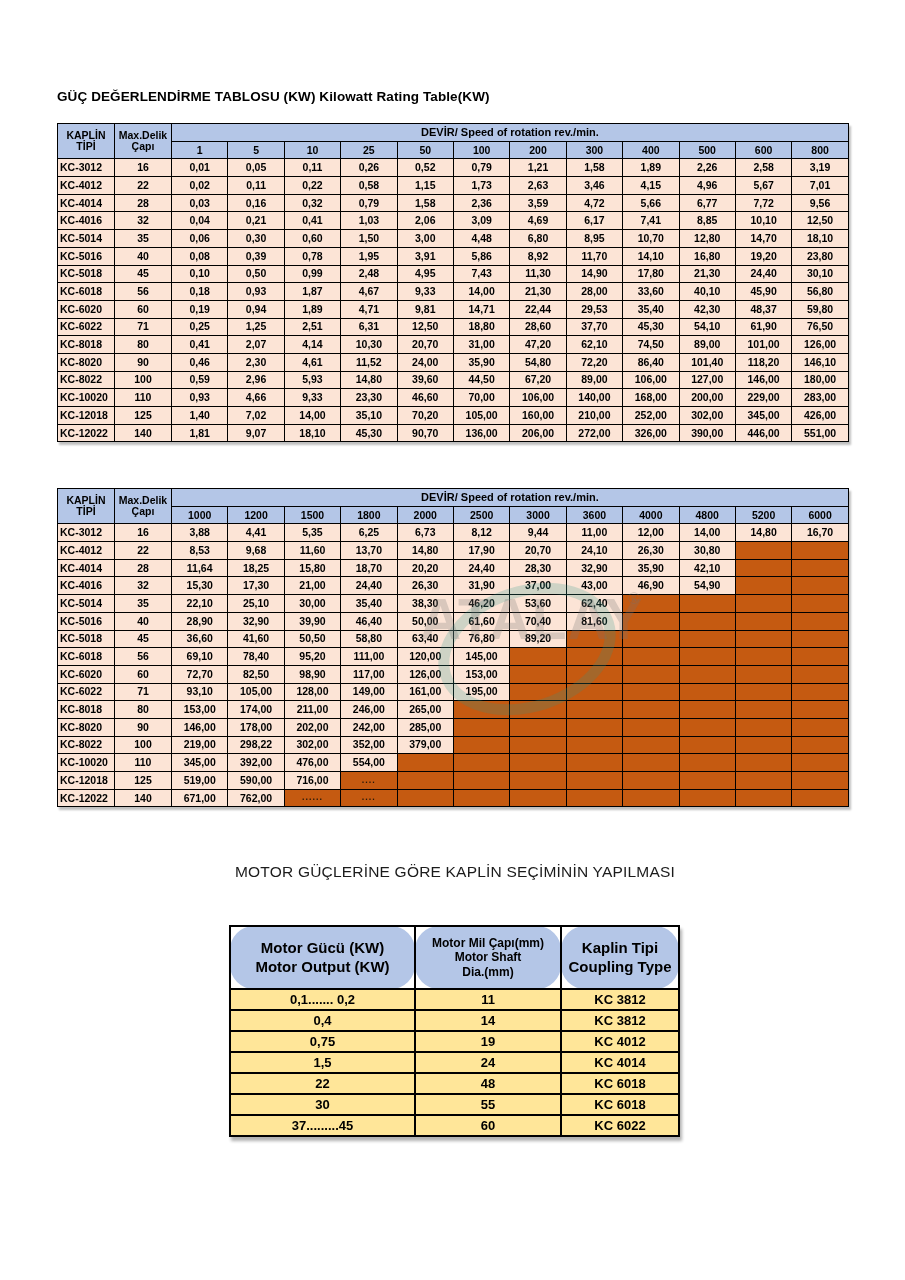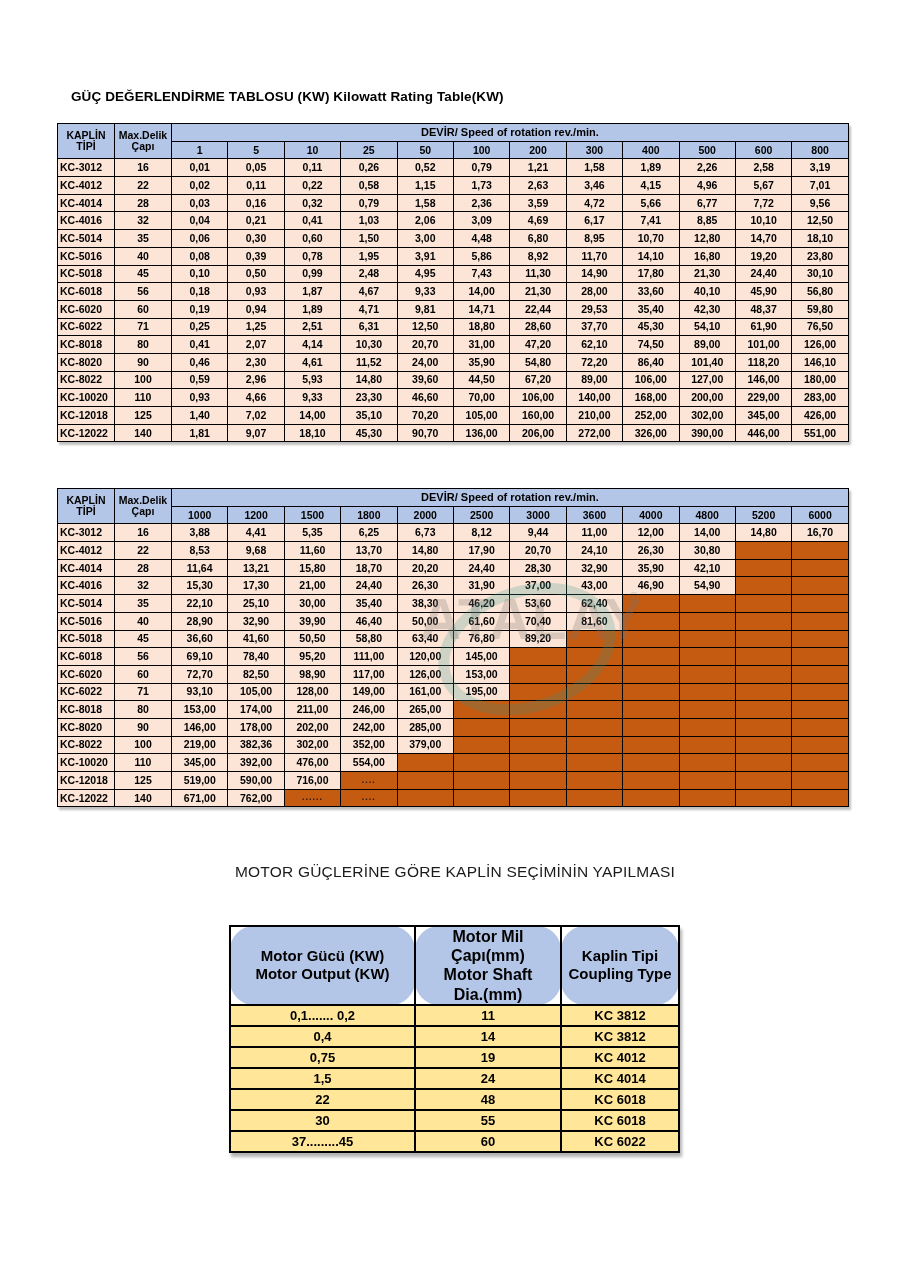--- a/index.html
+++ b/index.html
@@ -7,21 +7,21 @@
     width:905px;height:1280px;position:relative;background:#ffffff;
     font-family:"Liberation Sans",sans-serif;color:#000;overflow:hidden;
   }
   :root{
     --hdr-blue:#b4c6e7;
     --peach:#fce4d6;
     --orange:#c55a11;
     --yellow:#ffe699;
   }
   .page-title{
-    position:absolute;left:71px;top:89px;
+    position:absolute;left:57px;top:89px;
     font-size:13.5px;font-weight:bold;letter-spacing:0.1px;
   }
   
   table.rating{
     position:absolute;left:57px;width:791px;
     border-collapse:collapse;table-layout:fixed;
     box-shadow:2px 3px 2px rgba(0,0,0,0.25);
   }
   #table1{top:123px;}
   #table2{top:488px;}
@@ -49,21 +49,21 @@
     position:absolute;left:229px;top:925px;width:449px;
     border-collapse:collapse;table-layout:fixed;
     box-shadow:2px 4px 3px rgba(0,0,0,0.3);
   }
   table.motor td{
     border:2px solid #000;text-align:center;vertical-align:middle;
     font-weight:bold;padding:0;overflow:hidden;
   }
   table.motor thead td{background:var(--hdr-blue);height:61px;line-height:1.25;border-radius:24px;}
   table.motor thead td.h1{font-size:15px;}
-  table.motor thead td.h2{font-size:16px;line-height:1.2;}
+  table.motor thead td.h2{font-size:12px;line-height:1.2;}
   table.motor thead td.h3{font-size:15px;}
   table.motor tbody td{background:var(--yellow);height:19px;font-size:13px;text-align:center;}
   
   .watermark{
     position:absolute;left:388px;top:578px;width:300px;height:140px;
     pointer-events:none;z-index:9;
   }
   .wm-swoosh{
     position:absolute;left:48px;top:8px;width:160px;height:104px;
     border:11px solid rgba(46,150,136,0.22);border-radius:50%;
@@ -451,21 +451,21 @@
         <td class="val">24,10</td>
         <td class="val">26,30</td>
         <td class="val">30,80</td>
         <td class="filled"></td>
         <td class="filled"></td>
       </tr>
       <tr>
         <td class="type">KC-4014</td>
         <td class="dia">28</td>
         <td class="val">11,64</td>
-        <td class="val">13,21</td>
+        <td class="val">18,25</td>
         <td class="val">15,80</td>
         <td class="val">18,70</td>
         <td class="val">20,20</td>
         <td class="val">24,40</td>
         <td class="val">28,30</td>
         <td class="val">32,90</td>
         <td class="val">35,90</td>
         <td class="val">42,10</td>
         <td class="filled"></td>
         <td class="filled"></td>
@@ -611,21 +611,21 @@
         <td class="filled"></td>
         <td class="filled"></td>
         <td class="filled"></td>
         <td class="filled"></td>
         <td class="filled"></td>
       </tr>
       <tr>
         <td class="type">KC-8022</td>
         <td class="dia">100</td>
         <td class="val">219,00</td>
-        <td class="val">382,36</td>
+        <td class="val">298,22</td>
         <td class="val">302,00</td>
         <td class="val">352,00</td>
         <td class="val">379,00</td>
         <td class="filled"></td>
         <td class="filled"></td>
         <td class="filled"></td>
         <td class="filled"></td>
         <td class="filled"></td>
         <td class="filled"></td>
         <td class="filled"></td>

